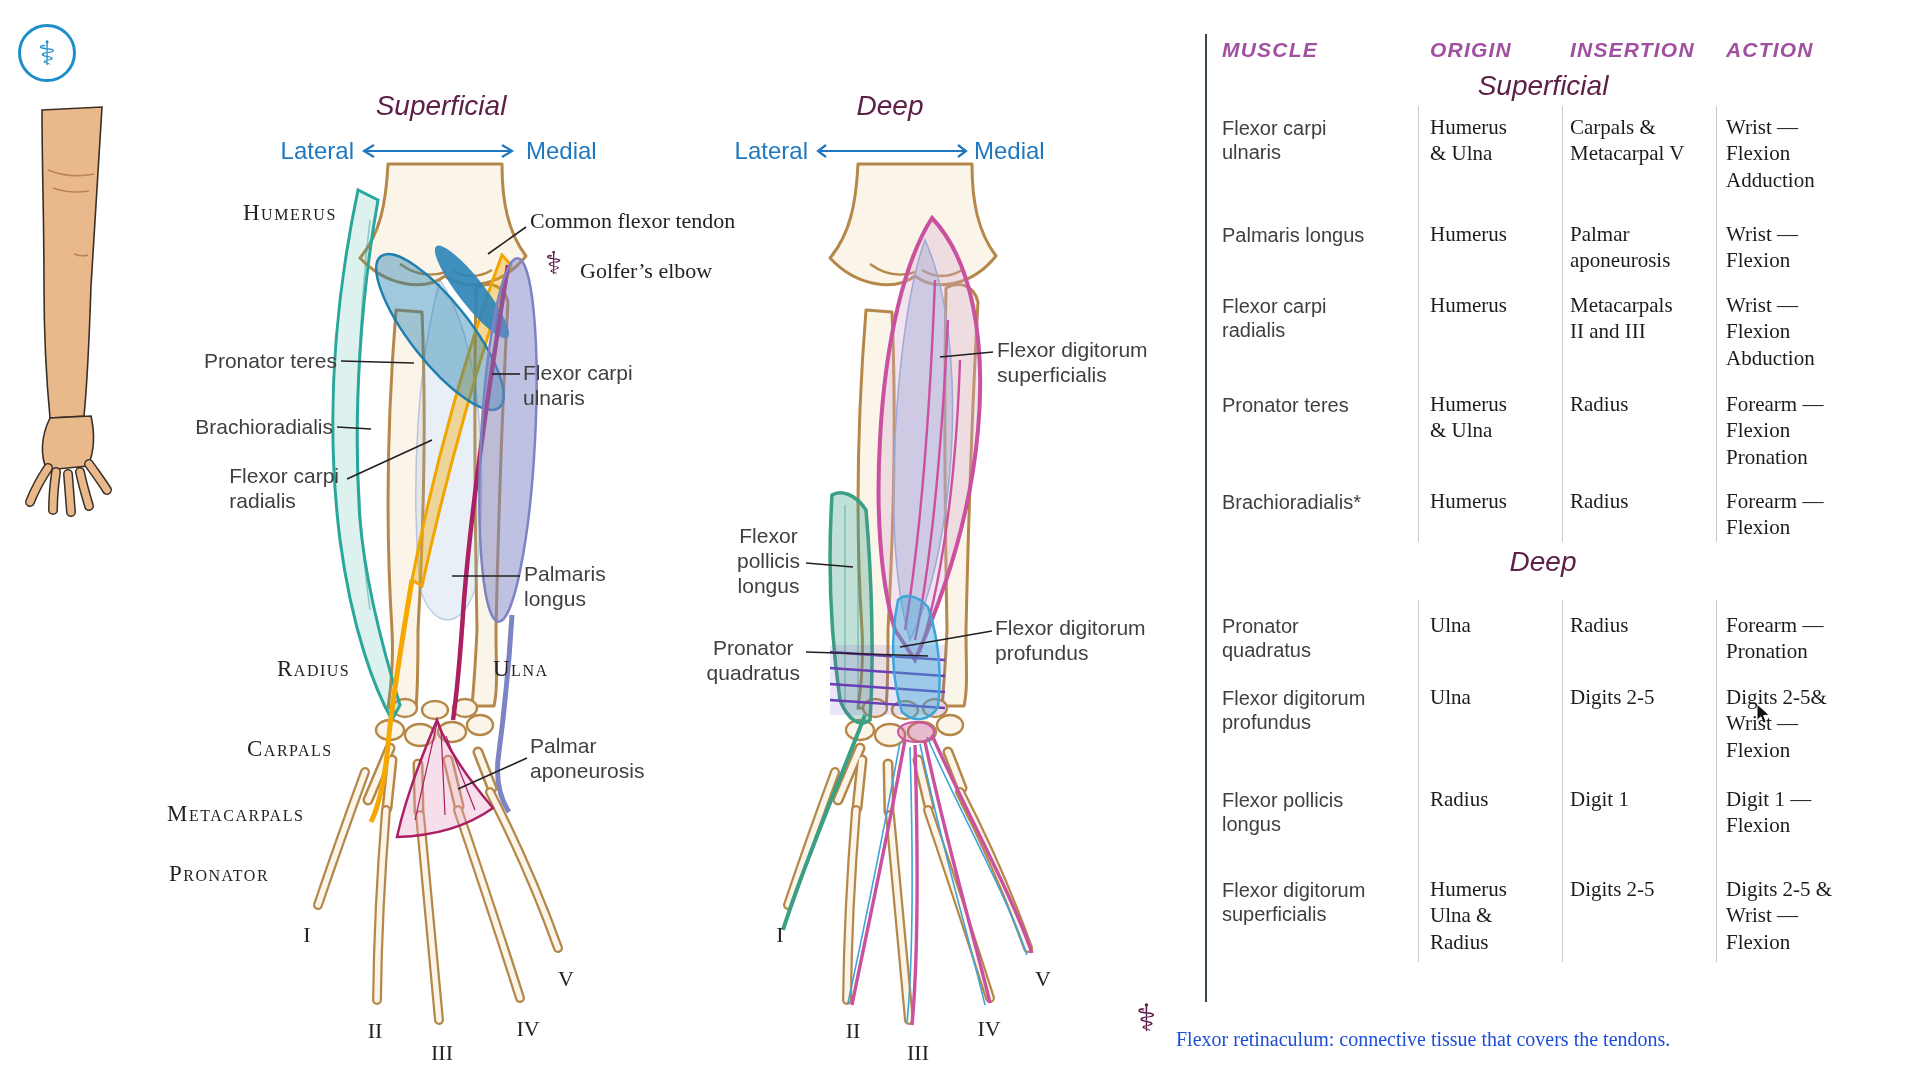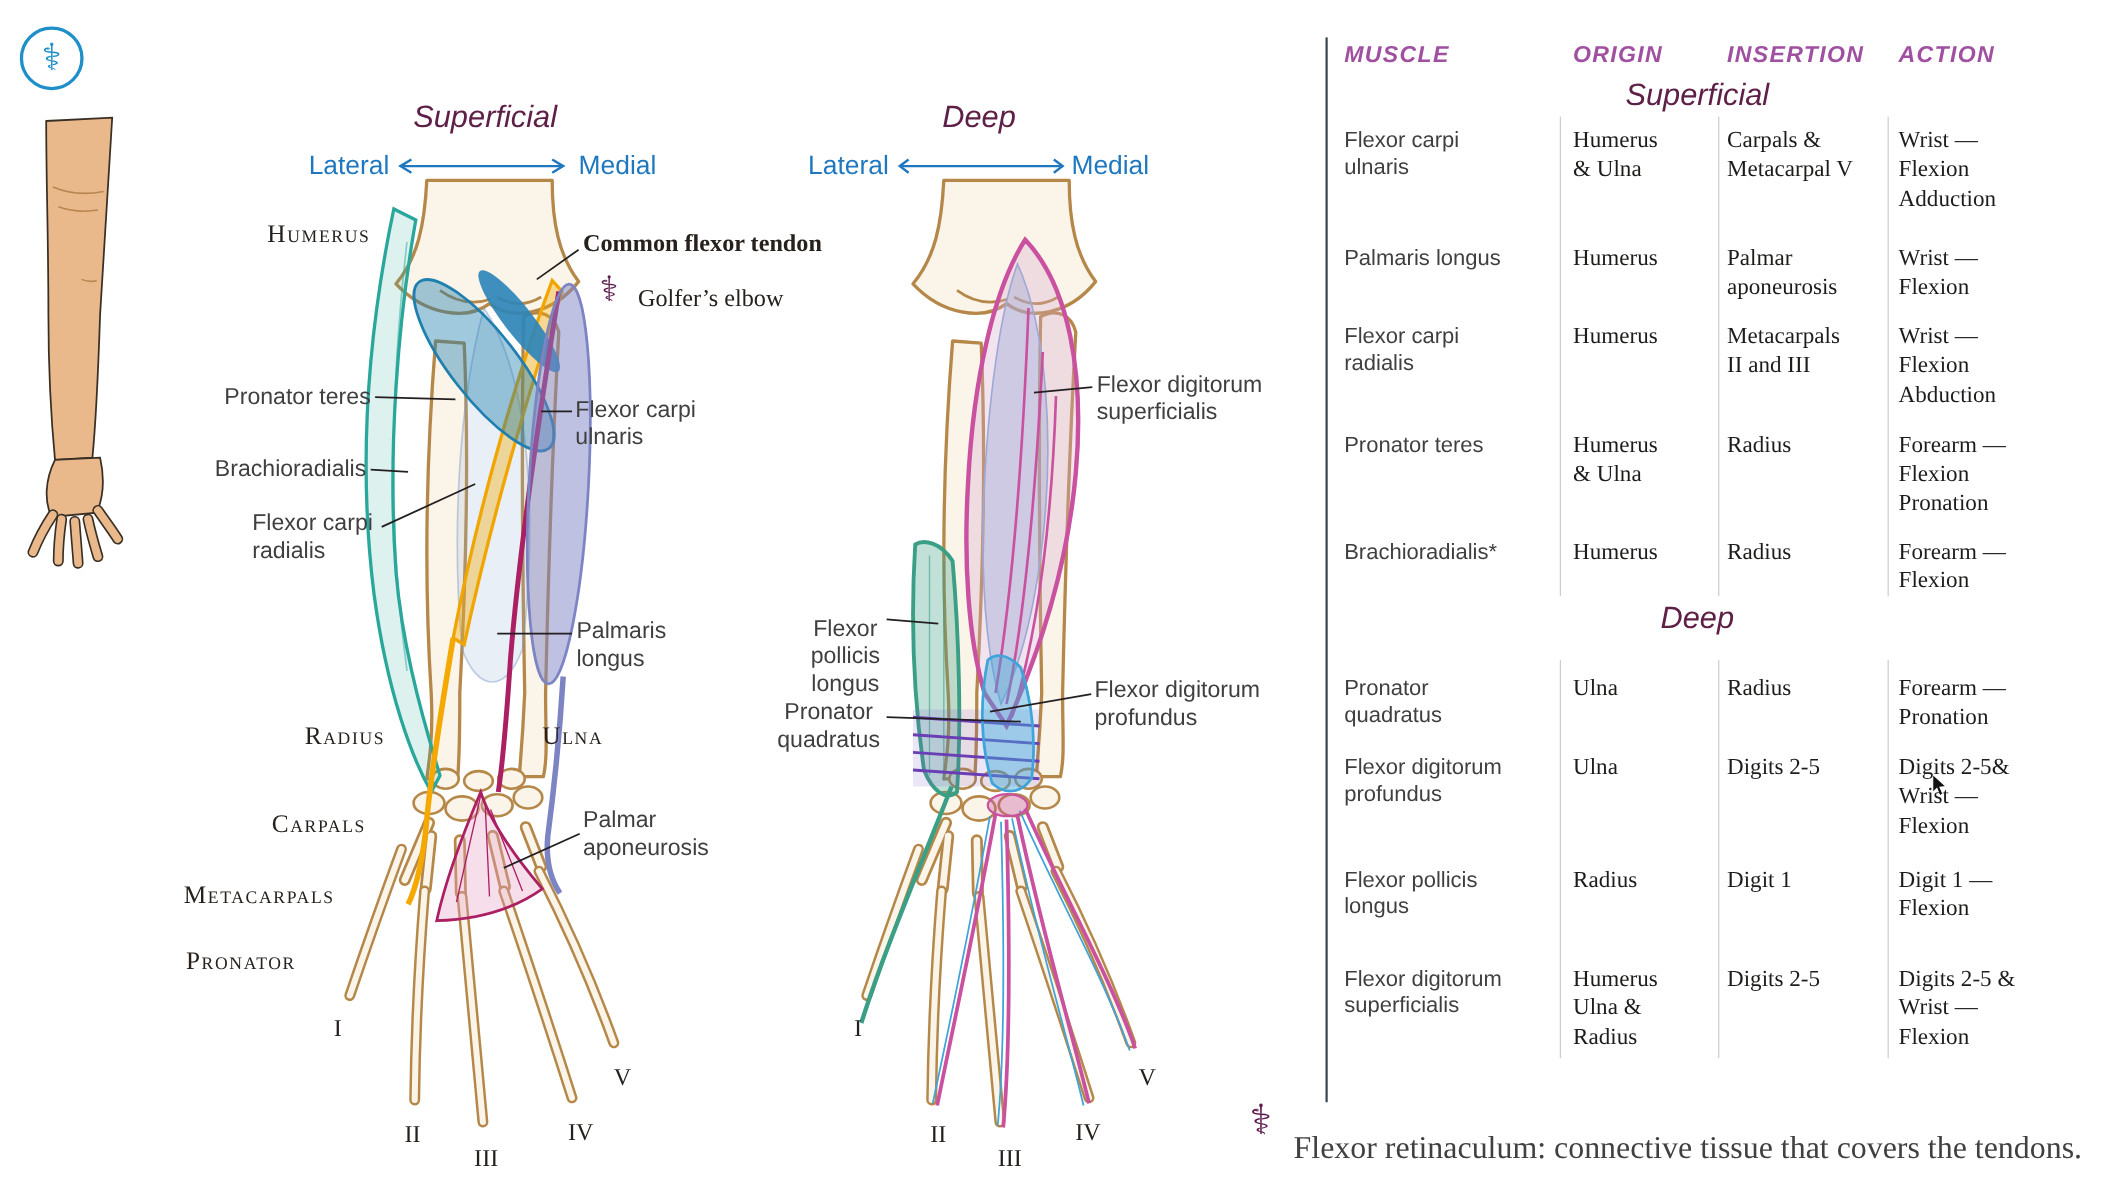--- a/index.html
+++ b/index.html
@@ -23,21 +23,21 @@
   .bone{font-family:"Liberation Serif",serif;font-variant:small-caps;font-size:23px;
         letter-spacing:1.5px;color:#26211c;}
   .digit{font-family:"Liberation Serif",serif;font-size:22px;color:#26211c;transform:translateX(-50%);}
   .cad{color:#5c1a4d;font-family:"DejaVu Sans",sans-serif;}
   
   .th{font-weight:600;font-size:21px;letter-spacing:1.2px;color:#a050a0;font-style:italic;}
   .td-m{font-size:20px;line-height:1.22;color:#3f3f3f;white-space:pre-line;width:200px;}
   .td-s{font-family:"Liberation Serif",serif;font-size:21px;line-height:1.26;color:#1e1c1a;white-space:pre-line;}
   .vrule{width:2px;background:#36474f;}
   .vdiv{width:1px;background:#c8c8c8;}
-  .foot{font-family:"Liberation Serif",serif;font-size:29px;color:#404040;}
+  .foot{font-family:"Liberation Serif",serif;font-size:20px;color:#1d4ed8;}
   svg{display:block;}
 </style>
 </head>
 <body>
 
 <div class="page">
 
   <div class="abs logo">
     <span>⚕</span>
   </div>
@@ -125,21 +125,21 @@
     <path d="M268,105 C250,220 232,340 224,440 C220,500 216,540 213,560" fill="none" stroke="#ab1f63" stroke-width="4.5"></path>
 
     <ellipse cx="268" cy="280" rx="27" ry="182" transform="rotate(3 268 280)" fill="rgba(125,132,196,.5)" stroke="#7d84c4" stroke-width="2.5"></ellipse>
     <path d="M272,455 C268,520 262,570 258,600 C256,622 261,640 269,652" fill="none" stroke="#7d84c4" stroke-width="5"></path>
 
     <path d="M197,560 C205,585 225,615 253,648 C225,668 190,676 157,677 C165,640 180,600 197,560 Z" fill="rgba(231,160,199,.35)" stroke="#ab1f63" stroke-width="2.5"></path>
     <path d="M197,563 L175,660 M201,570 L205,655 M206,576 L235,650" stroke="#ab1f63" stroke-width="1.2" fill="none"></path>
   </svg>
 
   <div class="abs bone" style="left:243px;top:200px;">Humerus</div>
-  <div class="abs serif" style="left:530px;top:208px;font-weight:bold;">Common flexor tendon</div>
+  <div class="abs serif" style="left:530px;top:208px;">Common flexor tendon</div>
   <div class="abs cad" style="left:545px;top:244px;font-size:32px;">⚕</div>
   <div class="abs serif" style="left:580px;top:258px;">Golfer’s elbow</div>
   <div class="abs mlabel ra" style="right:1583px;top:349px;">Pronator teres</div>
   <div class="abs mlabel" style="left:523px;top:361px;">Flexor carpi
 ulnaris</div>
   <div class="abs mlabel ra" style="right:1587px;top:415px;">Brachioradialis</div>
   <div class="abs mlabel ra" style="right:1581px;top:464px;">Flexor carpi
 radialis</div>
   <div class="abs mlabel" style="left:524px;top:562px;">Palmaris
 longus</div>
@@ -230,21 +230,21 @@
       <path d="M220,582 C200,692 181,782 168,843"></path>
         <path d="M230,587 C233,692 233,802 227,863"></path>
       <path d="M240,584 C263,692 290,782 305,845"></path>
         <path d="M247,577 C280,652 325,732 347,795"></path>
     </g>
     <ellipse cx="236" cy="572" rx="18" ry="10" fill="rgba(201,81,159,.35)" stroke="#c9519f" stroke-width="2"></ellipse>
   </svg>
 
   <div class="abs mlabel" style="left:997px;top:338px;">Flexor digitorum
 superficialis</div>
-  <div class="abs mlabel ce" style="right:1120px;top:524px;margin-top:36px;">Flexor
+  <div class="abs mlabel ce" style="right:1120px;top:524px;">Flexor
 pollicis
 longus</div>
   <div class="abs mlabel ce" style="right:1120px;top:636px;">Pronator
 quadratus</div>
   <div class="abs mlabel" style="left:995px;top:616px;">Flexor digitorum
 profundus</div>
   <div class="abs digit" style="left:780px;top:922px;">I</div>
   <div class="abs digit" style="left:853px;top:1018px;">II</div>
   <div class="abs digit" style="left:918px;top:1040px;">III</div>
   <div class="abs digit" style="left:989px;top:1016px;">IV</div>

